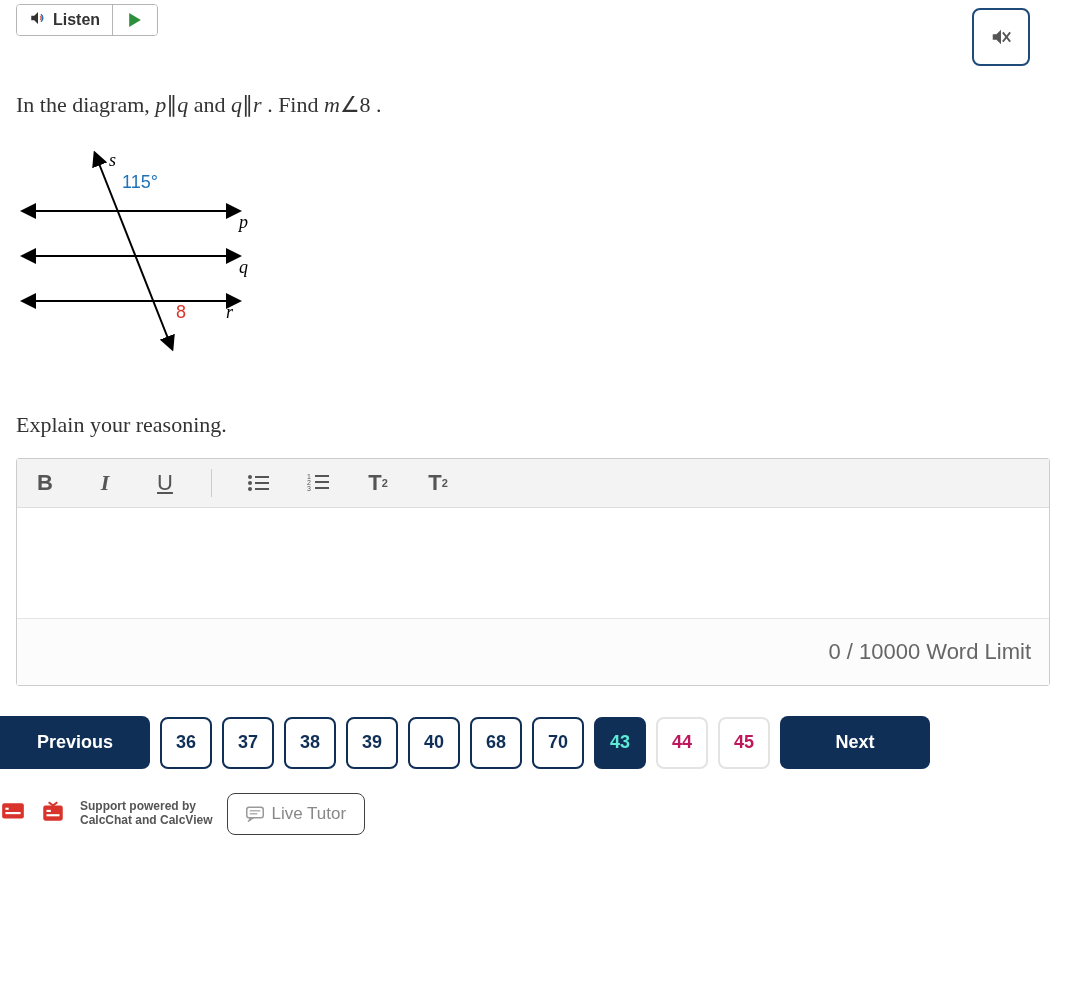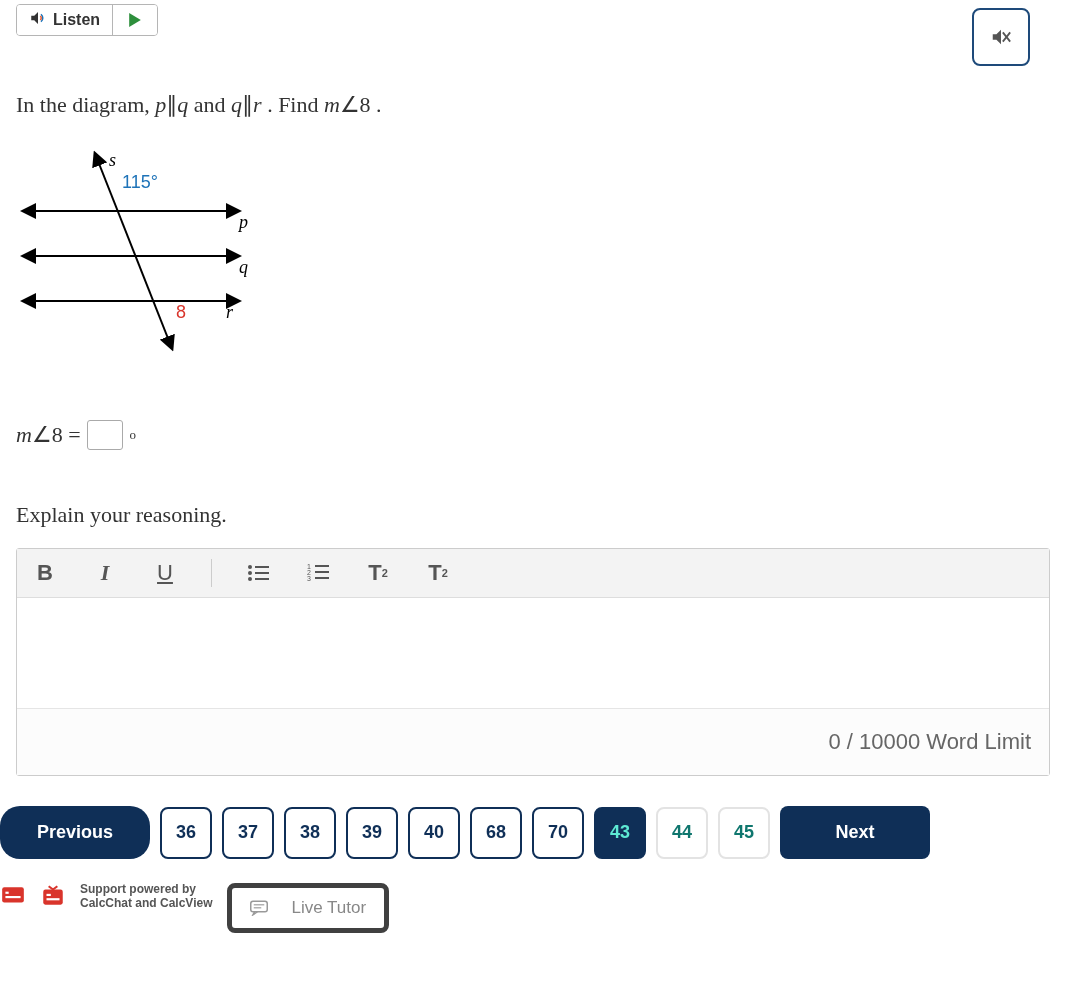--- a/index.html
+++ b/index.html
@@ -152,44 +152,44 @@
     font-size: 18px;
     font-weight: 700;
     cursor: pointer;
   }
   .page-btn.active {
     background: #0f2f57;
     color: #5eead4;
   }
   .page-btn.future {
     border-color: #e3e3e3;
-    color: #0f766e;
+    color: #be185d;
     background:#fff;
   }
   .footer {
     display: flex;
-    align-items: flex-start;
+    align-items: center;
     gap: 14px;
     margin-top: 24px;
     margin-left: -16px;
     padding-left: 0;
   }
   .support-text {
     font-size: 12px;
     font-weight: 700;
     color: #555;
     line-height: 1.15;
   }
   .live-tutor {
-    border: 5px solid #404040;
+    border: 1px solid #404040;
     border-radius: 8px;
     padding: 10px 18px;
     display: flex;
     align-items: center;
-    gap: 24px;
+    gap: 8px;
     color: #888;
     font-size: 17px;
     cursor: pointer;
     background:#fff;
   }
   .sup2 { font-size: 11px; vertical-align: super; }
   .sub2 { font-size: 11px; vertical-align: sub; }
 </style>
 </head>
 <body>
@@ -253,28 +253,20 @@
 
       <text x="93" y="20" font-style="italic" font-family="Times New Roman" font-size="18">s</text>
       <text x="106" y="42" fill="#1e73b8" font-family="Arial" font-size="18">115°</text>
       <text x="223" y="82" font-style="italic" font-family="Times New Roman" font-size="18">p</text>
       <text x="223" y="127" font-style="italic" font-family="Times New Roman" font-size="18">q</text>
       <text x="210" y="172" font-style="italic" font-family="Times New Roman" font-size="18">r</text>
       <text x="160" y="172" fill="#d9342b" font-family="Arial" font-size="18">8</text>
     </svg>
   </div>
 
-  <div class="answer-row">
-    <span>
-      <span class="mathit">m</span><span>∠</span><span>8</span>
-      <span> = </span>
-    </span>
-    <input class="answer-input" type="text" value="" style="">
-    <span class="degree-sup">o</span>
-  </div>
 
   <div class="explain-label">Explain your reasoning.</div>
 
   <div class="editor">
     <div class="toolbar">
       <span class="btn" style="font-weight:700;">B</span>
       <span class="btn" style="font-style:italic; font-family:'Times New Roman',serif; font-weight:700;">I</span>
       <span class="btn" style="text-decoration:underline; font-weight:400;">U</span>
       <span class="sep"></span>
       <span class="btn" title="bullet list">
@@ -304,21 +296,21 @@
       <span class="btn" style="font-weight:700;">
         <span>T</span>
           <span class="sub2">2</span>
       </span>
     </div>
     <div class="editor-body" contenteditable="true" style=""></div>
     <div class="editor-foot">0 / 10000 Word Limit</div>
   </div>
 
   <div class="pager">
-    <button class="nav-btn" style="border-top-left-radius:0;border-bottom-left-radius:0;border-radius:20px;">Previous</button>
+    <button class="nav-btn" style="border-top-left-radius:0;border-bottom-left-radius:0;">Previous</button>
     <span id="page-buttons" style="display:flex;gap:10px;">
         <button class="page-btn">36</button>
         <button class="page-btn">37</button>
         <button class="page-btn">38</button>
         <button class="page-btn">39</button>
         <button class="page-btn">40</button>
         <button class="page-btn">68</button>
         <button class="page-btn">70</button>
         <button class="page-btn active">43</button>
         <button class="page-btn future">44</button>

